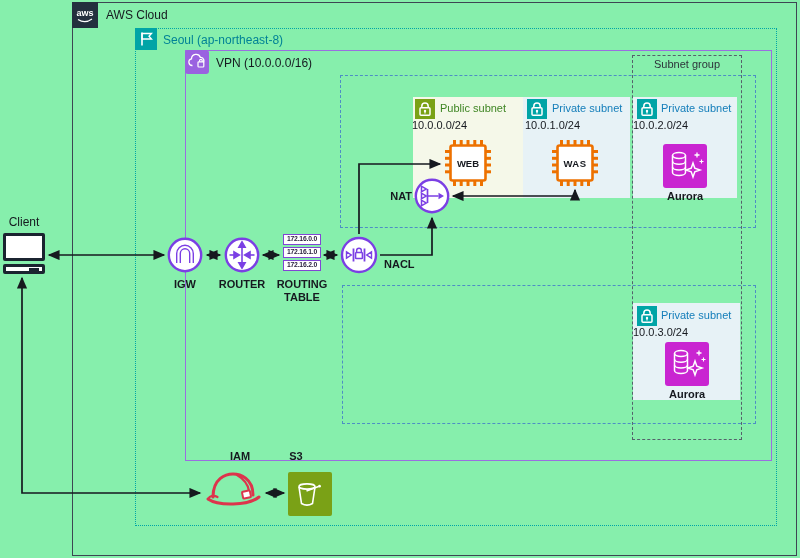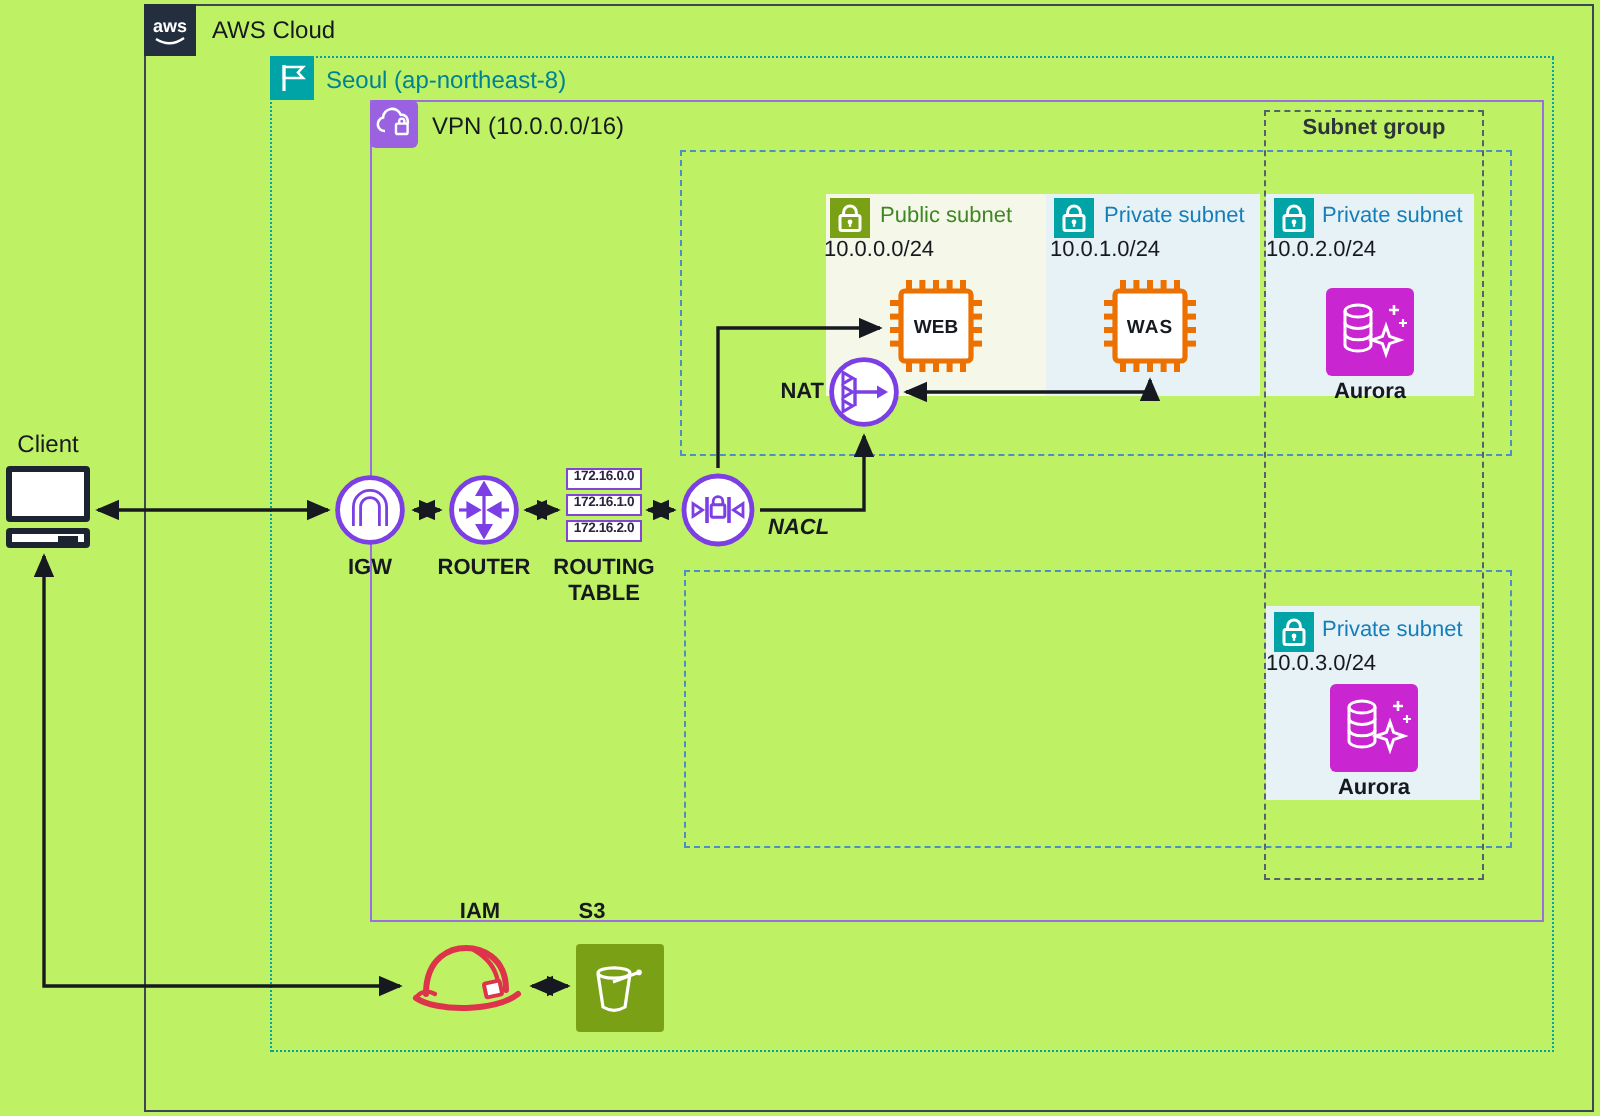--- a/index.html
+++ b/index.html
@@ -3,21 +3,21 @@
 <meta charset="utf-8">
 <style>
   :root{
     --navy:#232f3e; --ink:#16191f; --teal:#00a4a6; --teal-label:#008296;
     --purple:#8146d4; --az-blue:#2e73b8; --blue-label:#147eba; --green-label:#3f8624;
     --orange:#ed7100; --magenta:#c925d1; --green:#7aa116; --crimson:#dd344c;
     --public-bg:#f5f8e9; --private-bg:#e7f2f6;
   }
   html,body{margin:0;padding:0;background:#fff;}
   body{font-family:"Liberation Sans", sans-serif; color:var(--ink);}
-  .canvas{position:relative;width:800px;height:558px;background:#bef264;overflow:hidden;}
+  .canvas{position:relative;width:800px;height:558px;background:#86efac;overflow:hidden;}
   .abs{position:absolute;}
   .box{position:absolute;box-sizing:border-box;}
   .aws-cloud{border:1.6px solid #3d4653;}
   .region{border:1.6px dotted var(--teal);}
   .vpc{border:1.6px solid #9a6fe0;}
   .az{border:1.4px dashed #4d8ec4;}
   .sgroup{border:1.3px dashed #55616b;}
   .subnet-bg{position:absolute;}
   .lbl{position:absolute;white-space:nowrap;}
   .lbl-12{font-size:12px;}
@@ -84,21 +84,21 @@
   <div class="lbl lbl-12" style="left:163px;top:33px;color:var(--teal-label);">Seoul (ap-northeast-8)</div>
 
   <svg class="abs" style="left:185px;top:50px;" width="24" height="24">
     <rect x="0" y="0" width="24" height="24" rx="3" fill="#9a62e0"></rect>
     <path d="M7.5,15.5 a3.4,3.4 0 0 1 -1,-6.7 a4.6,4.6 0 0 1 8.9,-1.4 a3.2,3.2 0 0 1 1.8,6" stroke="#fff" stroke-width="1.3" fill="none"></path>
     <rect x="13" y="11.8" width="5.8" height="5.2" rx="0.8" fill="#9a62e0" stroke="#fff" stroke-width="1.2"></rect>
     <path d="M14.6,11.8 v-1.2 a1.3,1.3 0 0 1 2.6,0 v1.2" stroke="#fff" stroke-width="1.2" fill="none"></path>
   </svg>
   <div class="lbl lbl-12 bold" style="left:216px;top:56px;">VPN (10.0.0.0/16)</div>
 
-  <div class="lbl lbl-11 center" style="left:632px;top:58px;width:110px;color:#2d333a;font-weight:bold;">Subnet group</div>
+  <div class="lbl lbl-11 center" style="left:632px;top:58px;width:110px;color:#2d333a;">Subnet group</div>
 
   <svg class="abs" style="left:415px;top:99px;" width="20" height="20">
     <rect x="0" y="0" width="20" height="20" fill="#7aa116"></rect>
     <path d="M6.8,8.8 V7.2 a3.2,3.2 0 0 1 6.4,0 v1.6" stroke="#fff" stroke-width="1.5" fill="none"></path>
     <rect x="5" y="8.8" width="10" height="7.4" rx="1" stroke="#fff" stroke-width="1.5" fill="none"></rect>
     <circle cx="10" cy="12" r="1.2" fill="#fff"></circle>
       <path d="M10,12.6 V14.4" stroke="#fff" stroke-width="1.2"></path>
   </svg>
   <div class="lbl lbl-11" style="left:440px;top:102px;color:var(--green-label);">Public subnet</div>
   <div class="lbl lbl-11 bold" style="left:412px;top:119px;">10.0.0.0/24</div>
@@ -198,21 +198,21 @@
   <svg class="abs" style="left:340px;top:236px;" width="38" height="38">
     <circle cx="19" cy="19" r="17" fill="#fff" stroke="#7b3fe4" stroke-width="2.4"></circle>
     <g stroke="#7b3fe4" stroke-width="1.4" fill="#fff">
       <polygon points="6.5,15.8 6.5,22.2 11.3,19"></polygon>
       <polygon points="31.5,15.8 31.5,22.2 26.7,19"></polygon>
       <path d="M13.5,12.5 V25.5 M24.5,12.5 V25.5" fill="none" stroke-width="1.8"></path>
       <path d="M16.6,16.4 v-1.7 a2.4,2.4 0 0 1 4.8,0 v1.7" fill="none"></path>
       <rect x="15.6" y="16.4" width="6.8" height="6.2" rx="0.8" fill="none" stroke-width="1.5"></rect>
     </g>
   </svg>
-  <div class="lbl node-label" style="left:384px;top:258px;font-style:italic;">NACL</div>
+  <div class="lbl node-label" style="left:384px;top:258px;">NACL</div>
 
   <svg class="abs" style="left:167px;top:237px;" width="36" height="36">
     <circle cx="18" cy="18" r="16.2" fill="#fff" stroke="#7b3fe4" stroke-width="2.4"></circle>
     <path d="M11.5,26 V16.5 A6.5,6.5 0 0 1 24.5,16.5 V26" stroke="#7b3fe4" stroke-width="5" fill="none"></path>
     <path d="M11.5,26 V16.5 A6.5,6.5 0 0 1 24.5,16.5 V26" stroke="#fff" stroke-width="2.2" fill="none"></path>
   </svg>
   <div class="lbl node-label center" style="left:155px;top:278px;width:60px;">IGW</div>
 
   <svg class="abs" style="left:224px;top:237px;" width="36" height="36">
     <circle cx="18" cy="18" r="16.2" fill="#fff" stroke="#7b3fe4" stroke-width="2.4"></circle>

